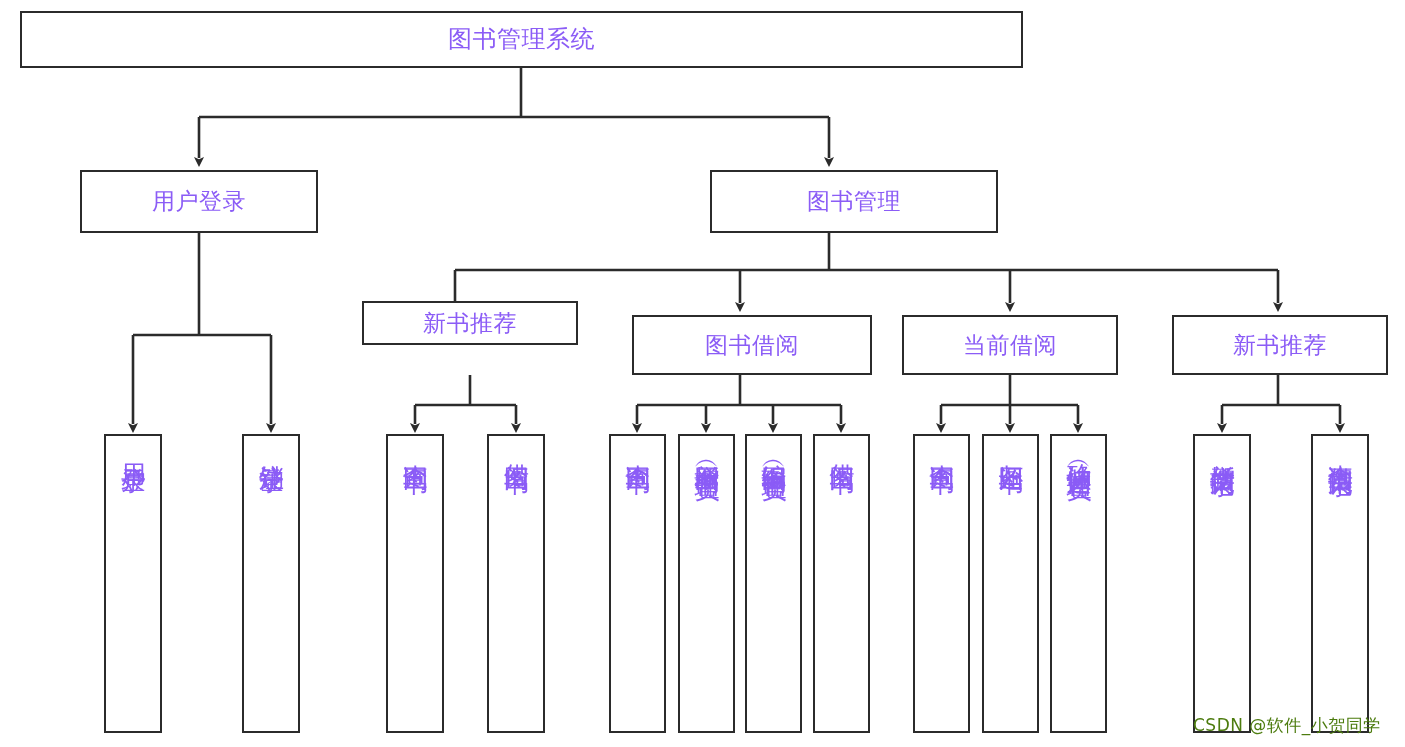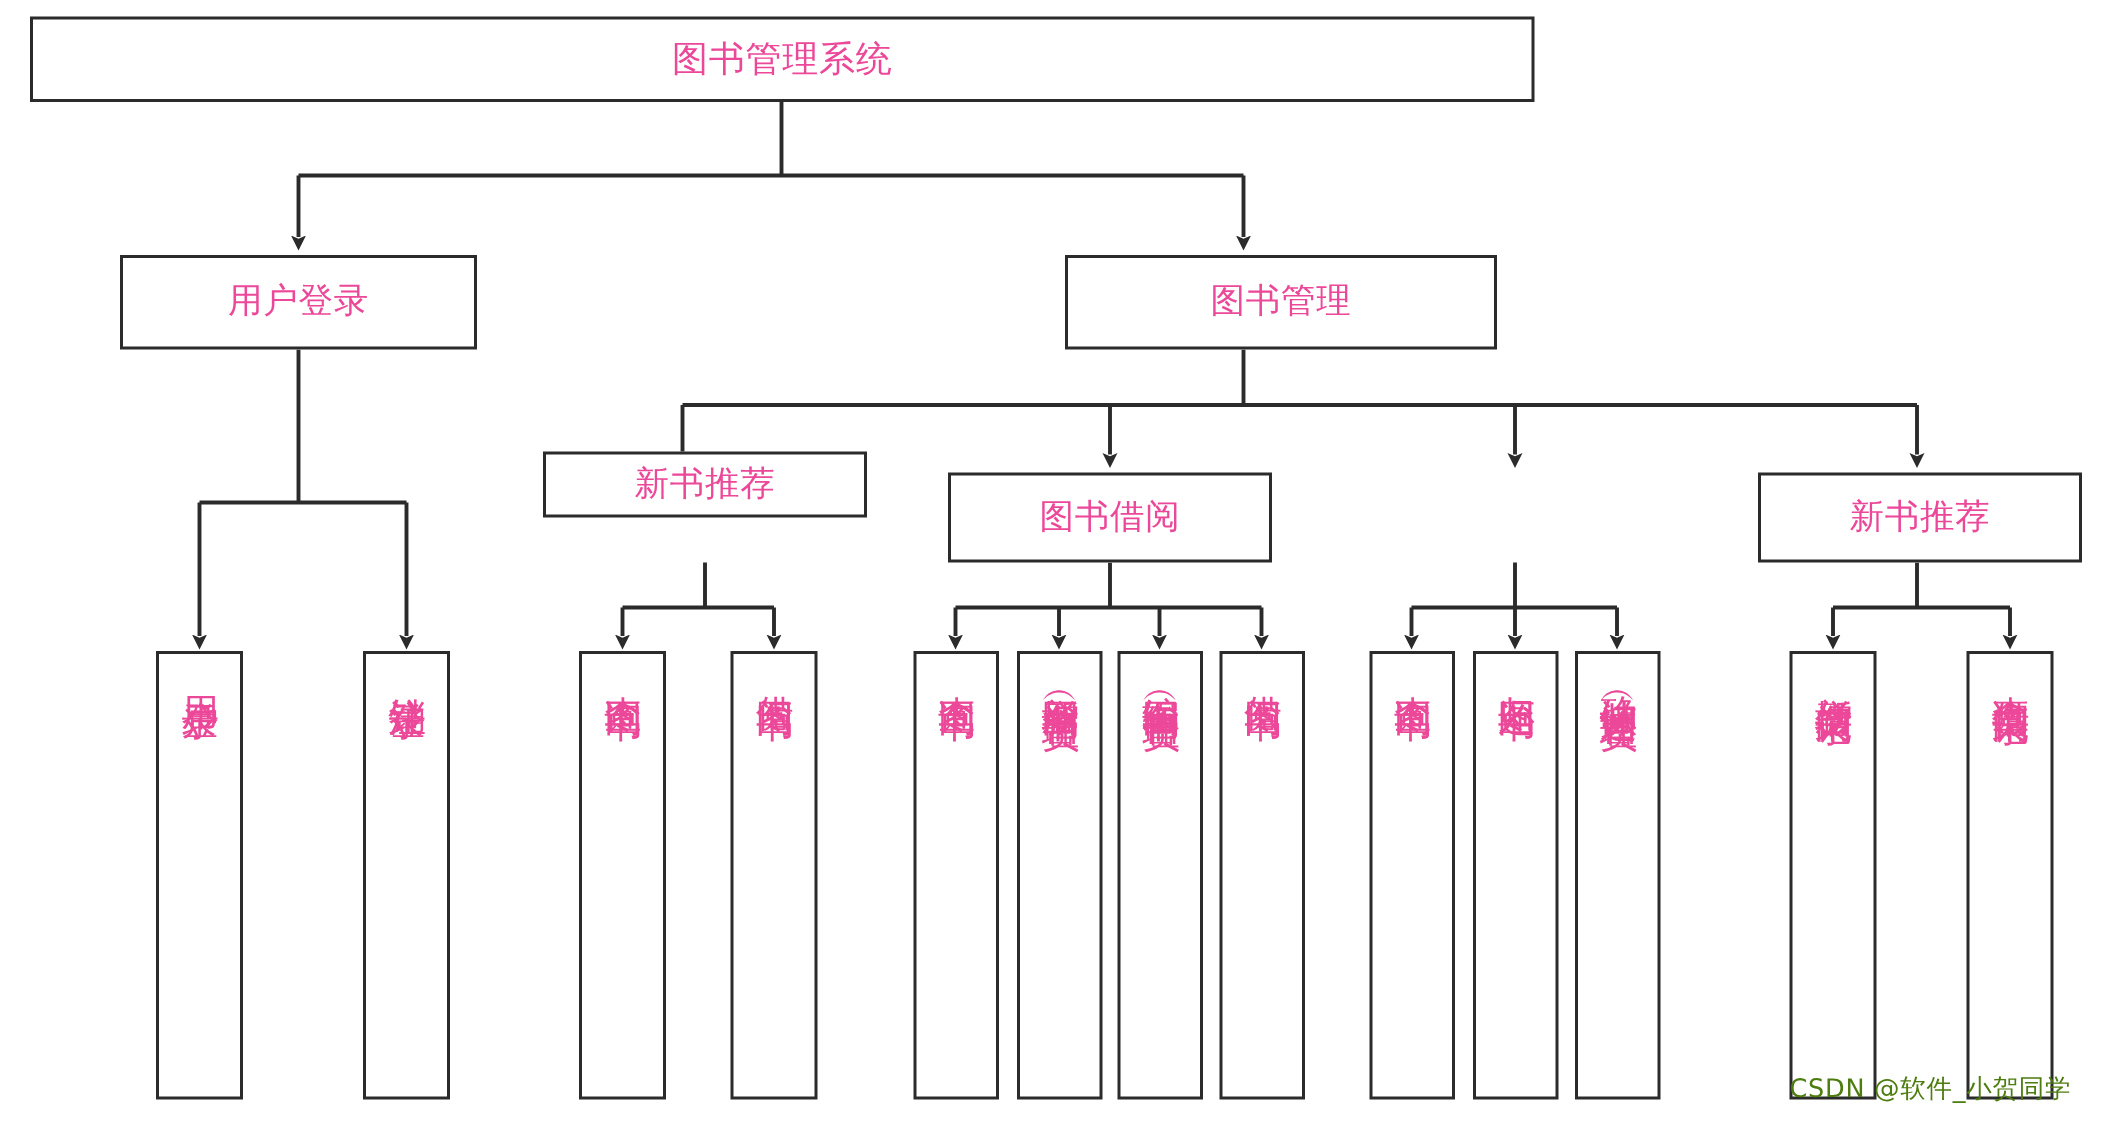--- a/index.html
+++ b/index.html
@@ -29,21 +29,21 @@
     border:2px solid #2b2b2b;
     display:flex;
     align-items:center;
     justify-content:center;
     z-index:2;
   }
   .node .label{
     font-size:23px;
     line-height:1.15;
     letter-spacing:0.5px;
-    color:#ec4899;
+    color:#8b5cf6;
     white-space:nowrap;
     text-align:center;
   }
   .node.root .label{font-size:24px;}
   .node.leaf{
     align-items:flex-start;
     justify-content:center;
     padding-top:8px;
   }
   .node.leaf .label{
@@ -129,22 +129,25 @@
   <div class="node" style="left:80px;top:170px;width:238px;height:63px;">
     <span class="label">用户登录</span>
   </div>
   <div class="node" style="left:710px;top:170px;width:288px;height:63px;">
     <span class="label">图书管理</span>
   </div>
 
   <div class="node" style="left:362px;top:301px;width:216px;height:44px;">
     <span class="label">新书推荐</span>
   </div>
-  <div class="node" style="left:632px;top:315px;width:216px;height:60px;">
+  <div class="node" style="left:632px;top:315px;width:240px;height:60px;">
     <span class="label">图书借阅</span>
+  </div>
+  <div class="node" style="left:902px;top:315px;width:216px;height:60px;">
+    <span class="label">当前借阅</span>
   </div>
   <div class="node" style="left:1172px;top:315px;width:216px;height:60px;">
     <span class="label">新书推荐</span>
   </div>
 
   <div class="node leaf" style="left:104px;top:434px;width:58px;height:299px;">
     <span class="label">用户登录</span>
   </div>
   <div class="node leaf" style="left:242px;top:434px;width:58px;height:299px;">
     <span class="label">注销登录</span>

